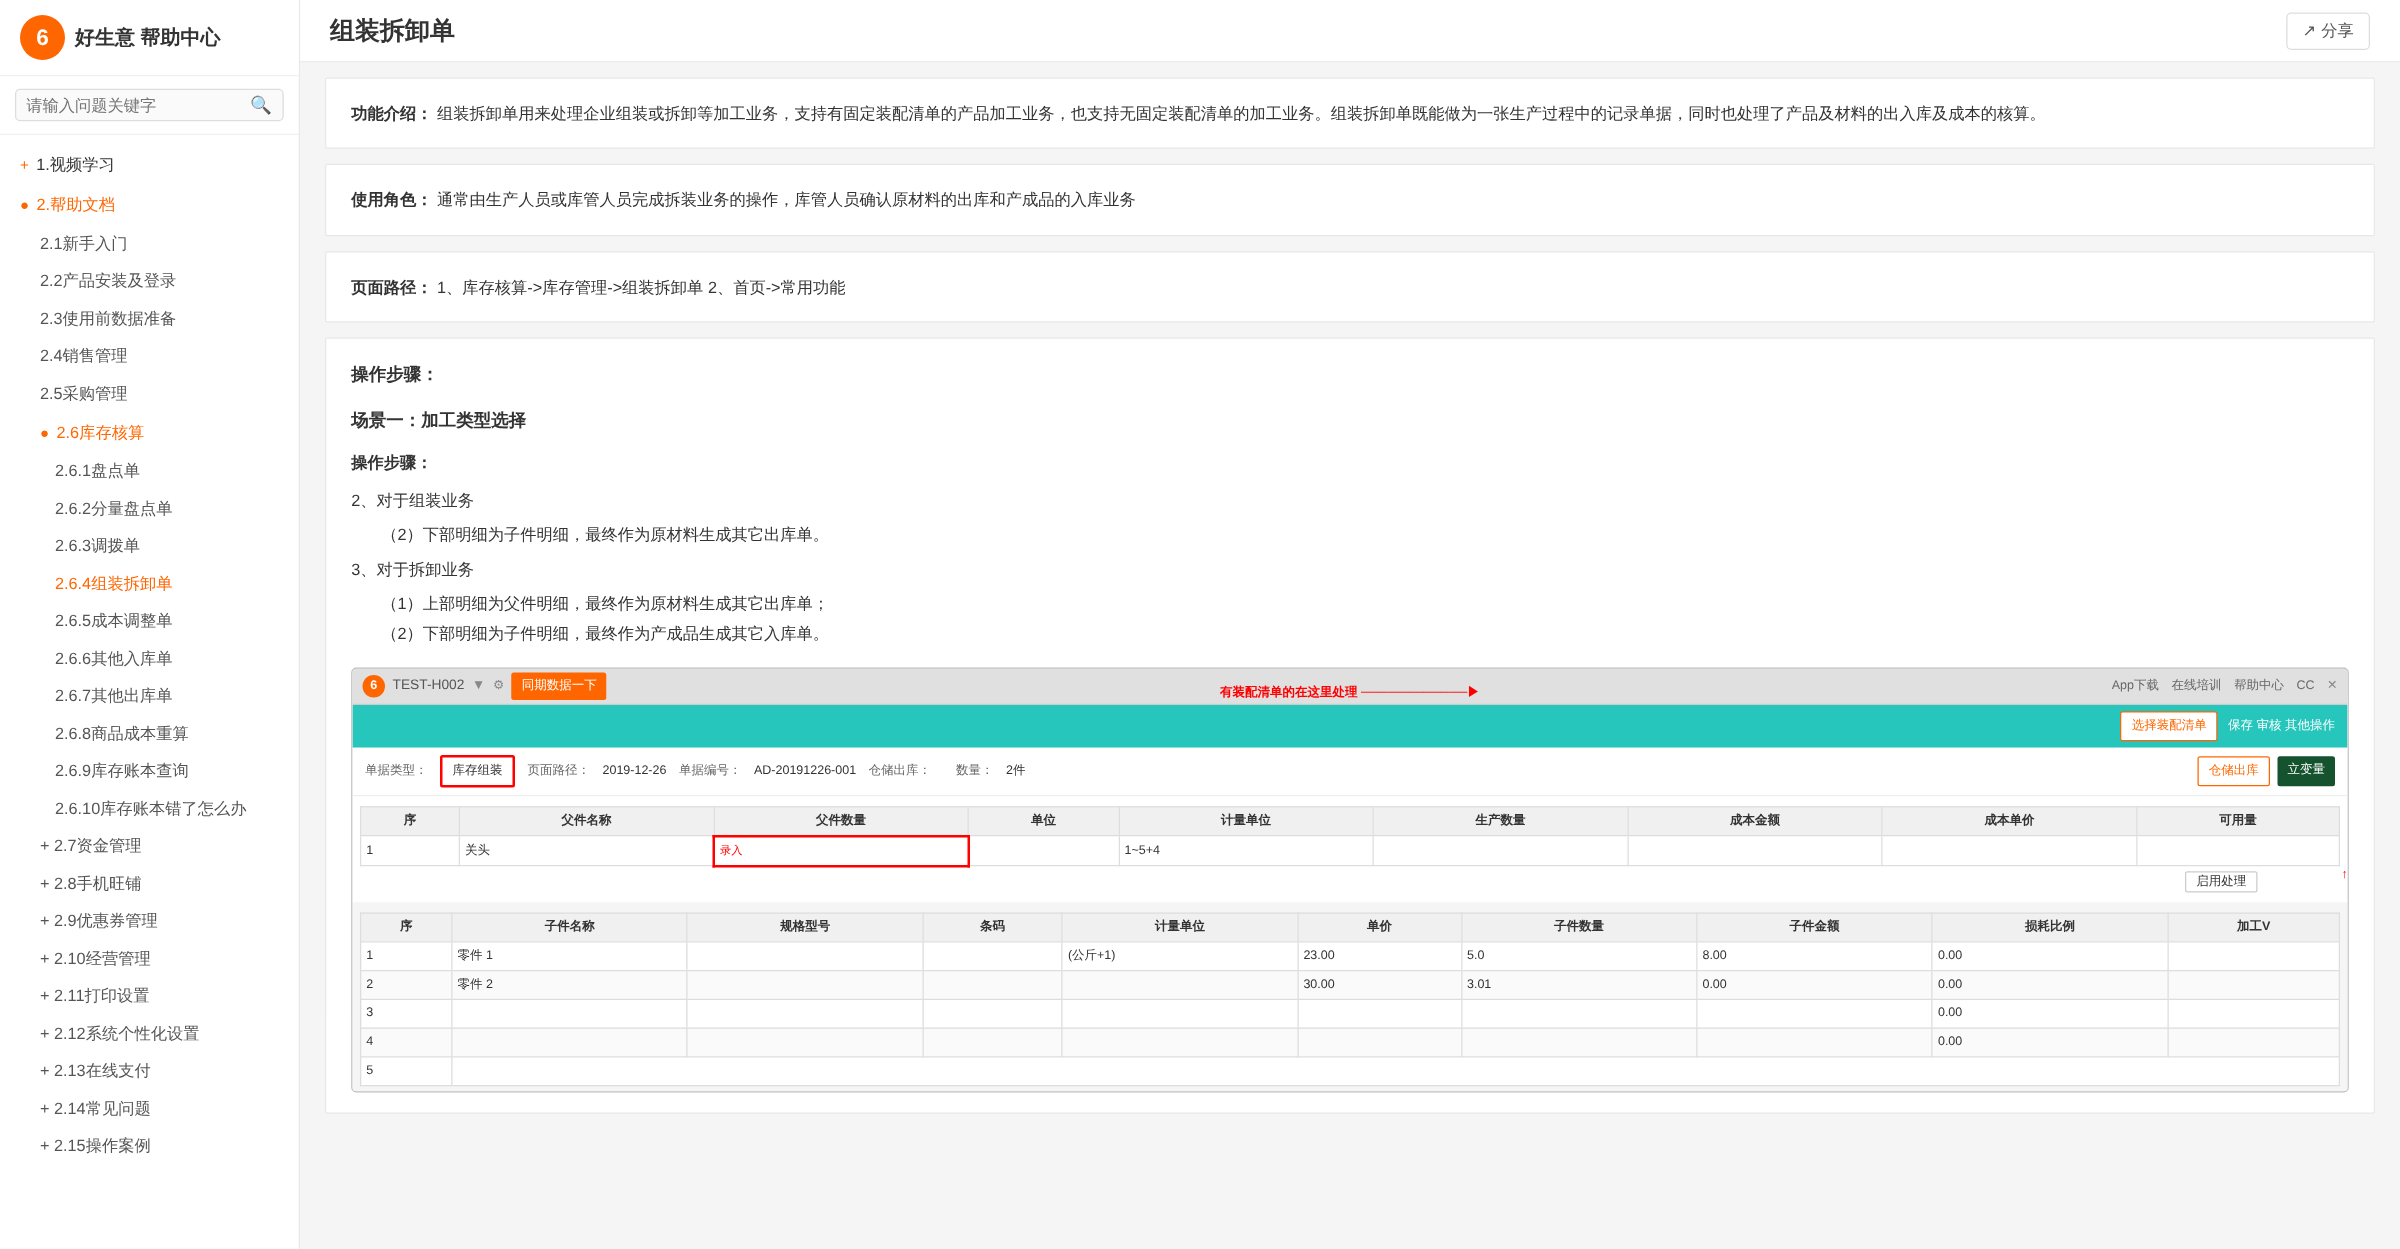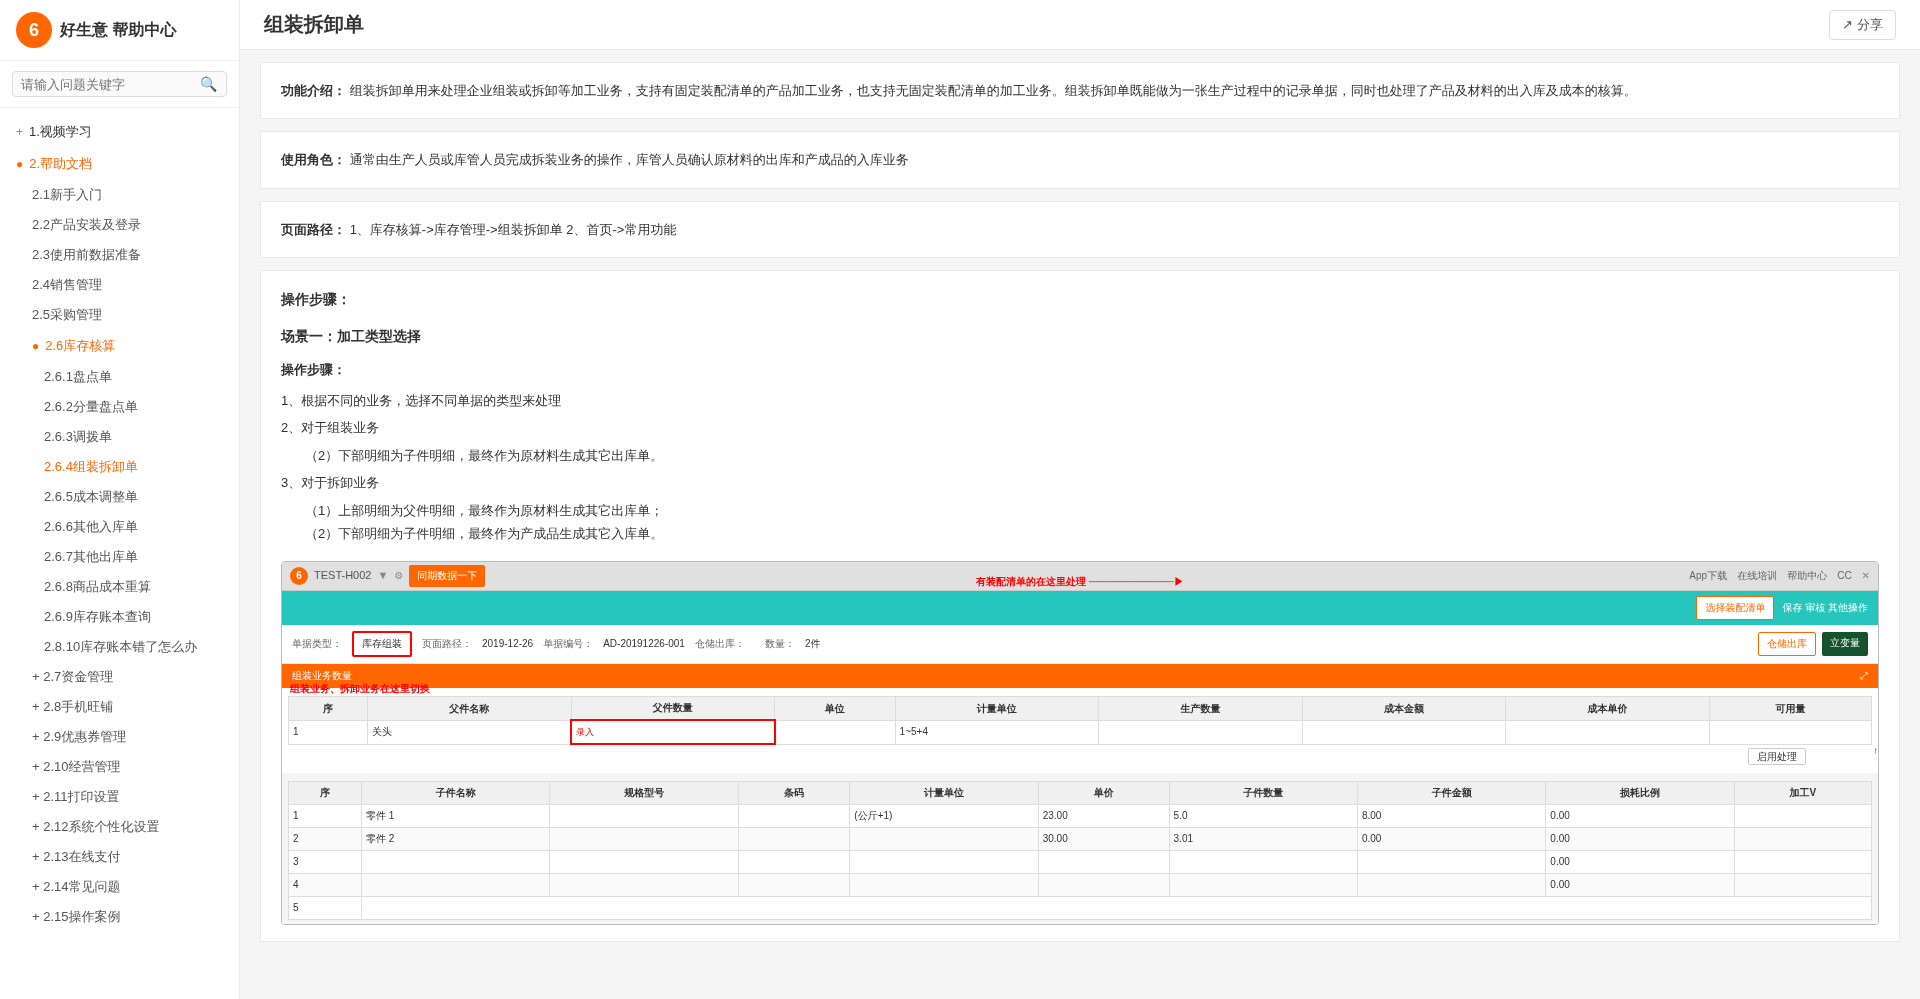--- a/index.html
+++ b/index.html
@@ -169,21 +169,21 @@
         </div>
         <div class="nav-sub-item level3">2.6.1盘点单</div>
         <div class="nav-sub-item level3">2.6.2分量盘点单</div>
         <div class="nav-sub-item level3">2.6.3调拨单</div>
         <div class="nav-sub-item level3 active" style="color:#f60;">2.6.4组装拆卸单</div>
         <div class="nav-sub-item level3">2.6.5成本调整单</div>
         <div class="nav-sub-item level3">2.6.6其他入库单</div>
         <div class="nav-sub-item level3">2.6.7其他出库单</div>
         <div class="nav-sub-item level3">2.6.8商品成本重算</div>
         <div class="nav-sub-item level3">2.6.9库存账本查询</div>
-        <div class="nav-sub-item level3">2.8.10库存账本错了怎么办</div>
+        <div class="nav-sub-item level3">2.6.10库存账本错了怎么办</div>
       </div>
       <div class="nav-sub-item">+ 2.7资金管理</div>
       <div class="nav-sub-item">+ 2.8手机旺铺</div>
       <div class="nav-sub-item">+ 2.9优惠券管理</div>
       <div class="nav-sub-item">+ 2.10经营管理</div>
       <div class="nav-sub-item">+ 2.11打印设置</div>
       <div class="nav-sub-item">+ 2.12系统个性化设置</div>
       <div class="nav-sub-item">+ 2.13在线支付</div>
       <div class="nav-sub-item">+ 2.14常见问题</div>
       <div class="nav-sub-item">+ 2.15操作案例</div>
@@ -215,21 +215,20 @@
 
     <div class="content-section">
       <span class="section-label">页面路径：</span>
       <span>1、库存核算-&gt;库存管理-&gt;组装拆卸单 2、首页-&gt;常用功能</span>
     </div>
 
     <div class="content-section">
       <div class="ops-title">操作步骤：</div>
       <div class="scenario-title">场景一：加工类型选择</div>
       <div class="steps-title">操作步骤：</div>
-      <div class="step-item">1、根据不同的业务，选择不同单据的类型来处理</div>
       <div class="step-item">2、对于组装业务</div>
       <div class="sub-step">（2）下部明细为子件明细，最终作为原材料生成其它出库单。</div>
       <div class="step-item">3、对于拆卸业务</div>
       <div class="sub-step">（1）上部明细为父件明细，最终作为原材料生成其它出库单；</div>
       <div class="sub-step">（2）下部明细为子件明细，最终作为产成品生成其它入库单。</div>
 
       <div id="screenshot-wrap" style="margin: 16px 0 0 0; border:1px solid #bbb; border-radius:4px; overflow:hidden; position:relative; background:#e8e8e8;">
 
         <div style="background:#f0f0f0; width:100%; font-size:11px;">
 
@@ -271,26 +270,20 @@
             <span style="font-size:10px;color:#666;">仓储出库：</span>
             <span style="font-size:10px;"></span>
             <span style="font-size:10px;color:#666;">数量：</span>
             <span style="font-size:10px;">2件</span>
             <div style="margin-left:auto;display:flex;gap:6px;">
               <span style="border:1px solid #f60;padding:2px 8px;font-size:10px;border-radius:2px;color:#f60;">仓储出库</span>
               <span style="background:#14532d;color:#fff;padding:2px 8px;border-radius:2px;font-size:10px;">立变量</span>
             </div>
           </div>
 
-          <div style="background:#f60;color:#fff;padding:3px 10px;font-size:10px;display:flex;justify-content:space-between;position:relative;">
-            <span>组装业务数量</span>
-            <span>⤢</span>
-
-            <div style="position:absolute;left:8px;top:16px;color:red;font-size:10px;font-weight:bold;white-space:nowrap;pointer-events:none;">组装业务、拆卸业务在这里切换</div>
-          </div>
 
           <div style="background:#fff;padding:4px 6px;">
             <table class="sim-table">
               <thead>
                 <tr>
                   <th>序</th>
                   <th>父件名称</th>
                   <th>父件数量</th>
                   <th>单位</th>
                   <th>计量单位</th>

